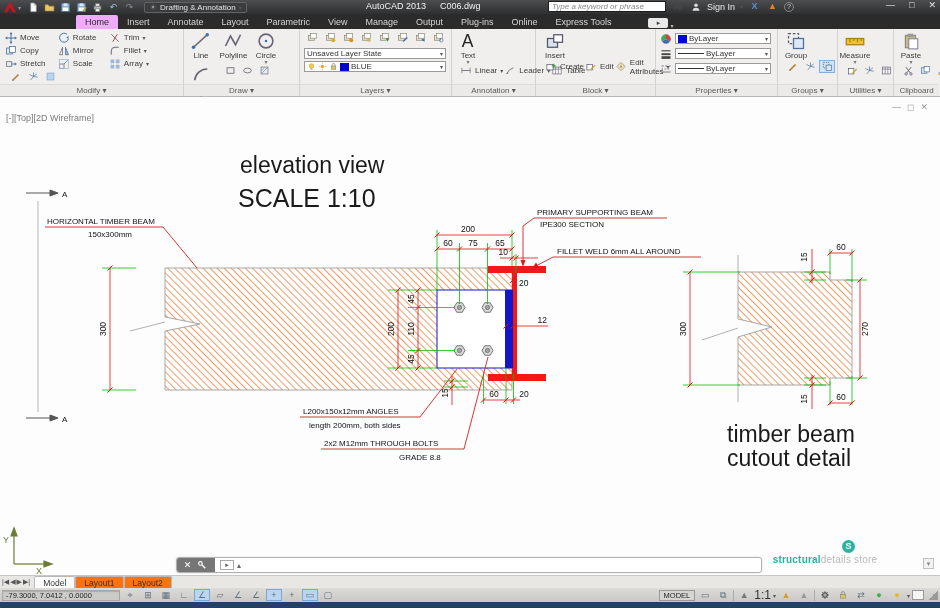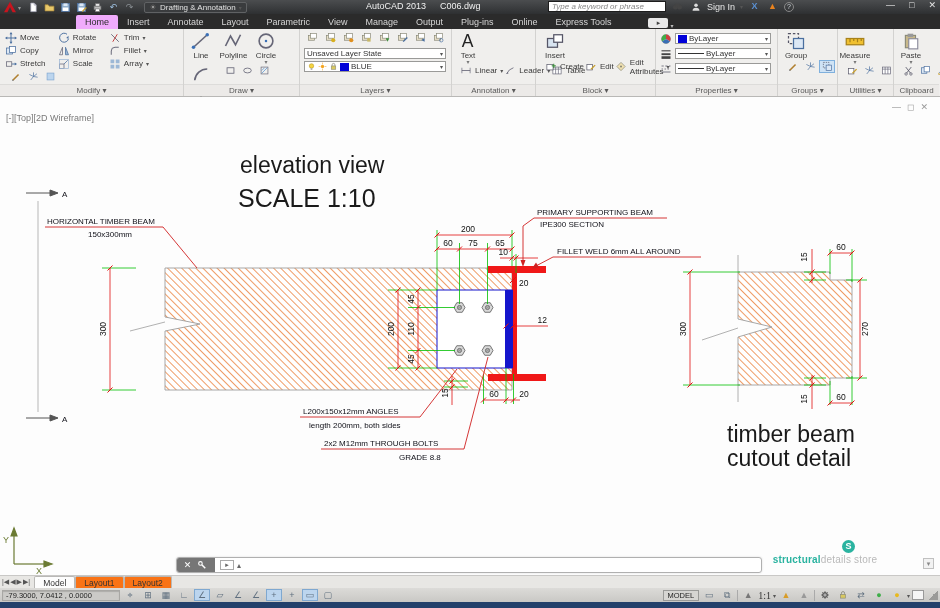--- a/index.html
+++ b/index.html
@@ -1042,21 +1042,21 @@
     <span class="sico on">+</span>
     <span class="sico">+</span>
     <span class="sico on">▭</span>
     <span class="sico">▢</span>
     <span class="sspace"></span>
     <span class="modelbtn">MODEL</span>
     <span class="sico">▭</span>
     <span class="sico">⧉</span>
     <span class="ssep"></span>
     <span class="sico" style="color:#777;">▲</span>
-    <span style="font-size:10px;font-family:Liberation Serif, serif;">1:1</span>
+    <span style="font-size:12px;">1:1</span>
     <span class="car">▾</span>
     <span class="sico" style="color:#d89c27;">▲</span>
     <span class="sico" style="color:#999;">▲</span>
     <span class="ssep"></span>
     <span class="sico">
         <svg width="10" height="10" viewBox="0 0 16 16">
           <use href="#i-gear"></use>
         </svg>
       </span>
     <span class="sico">

